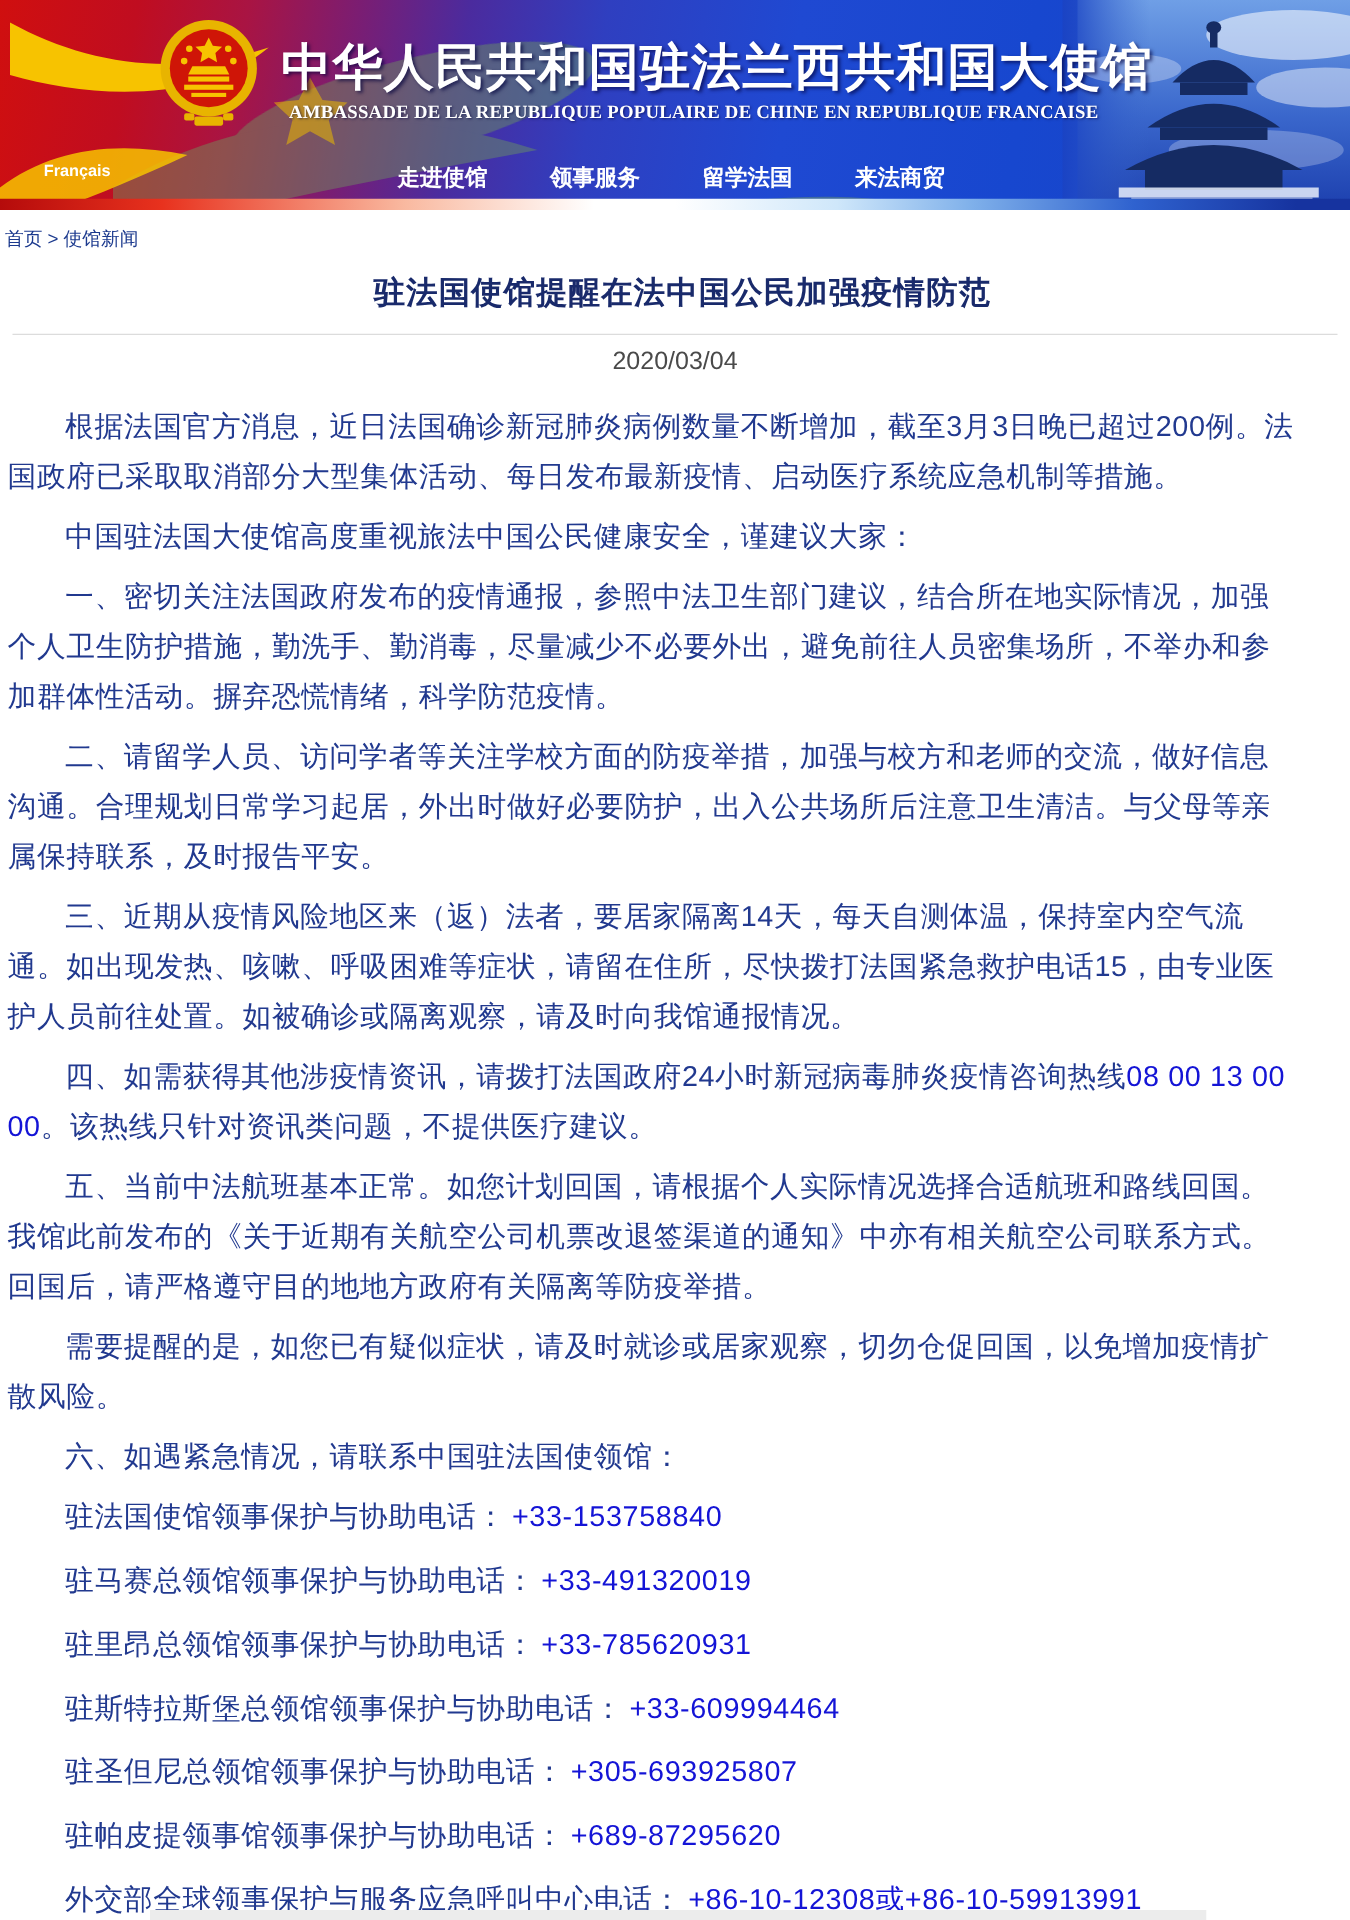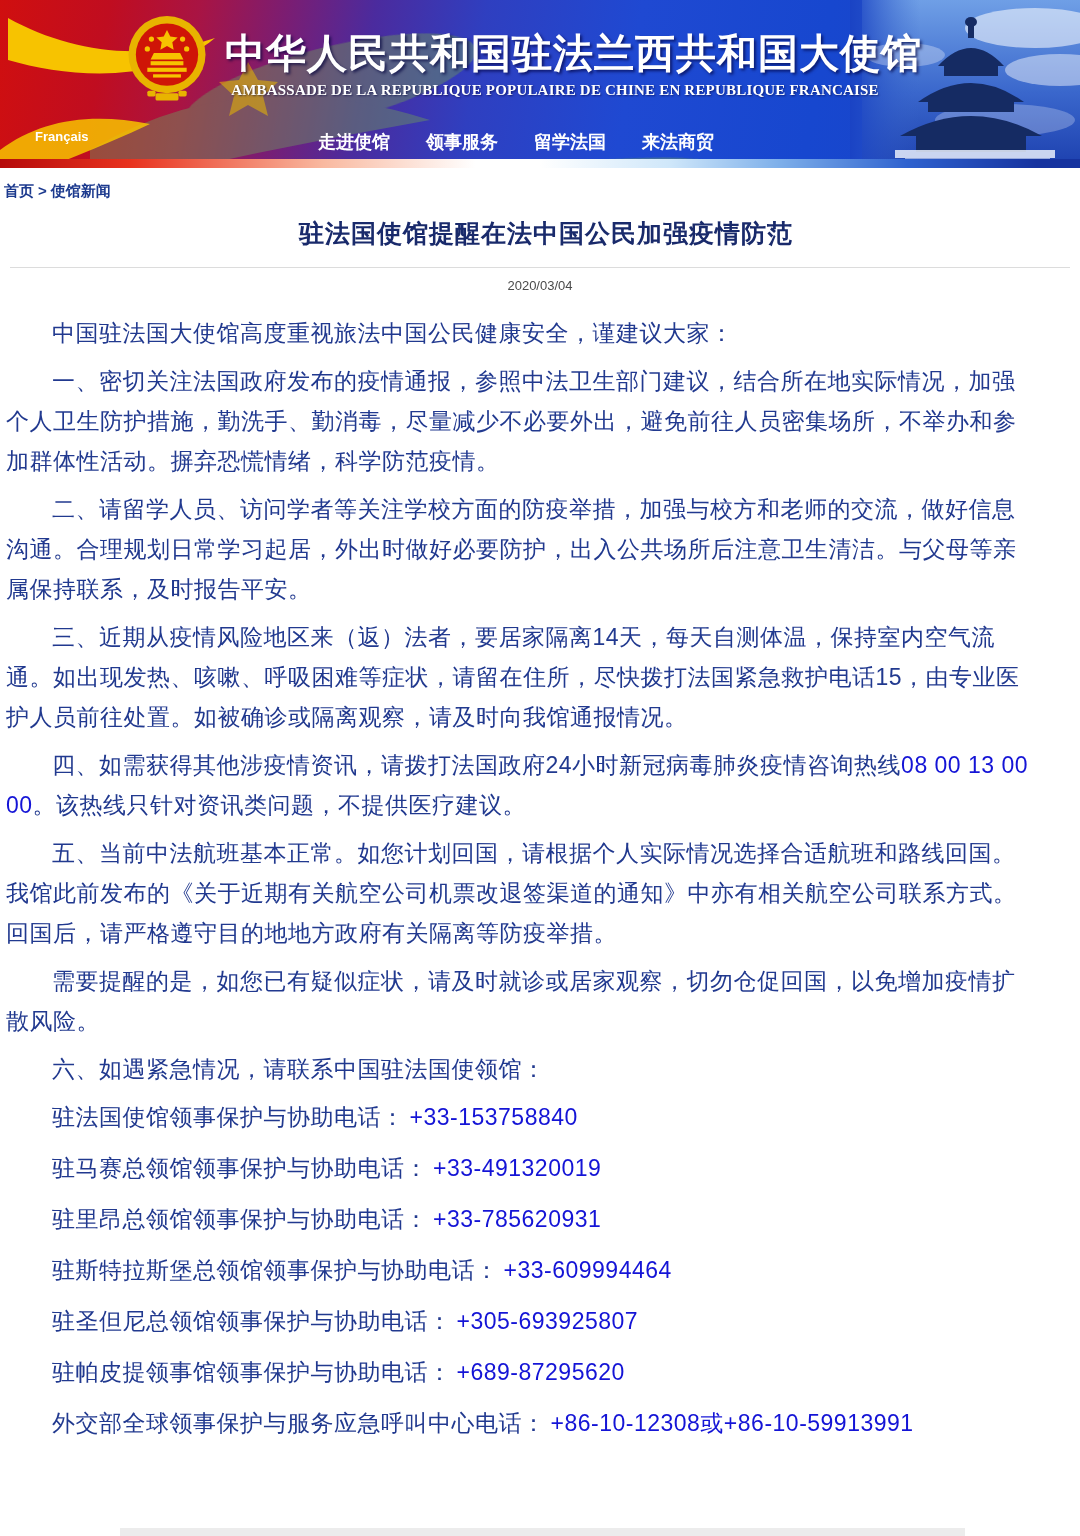--- a/index.html
+++ b/index.html
@@ -15,37 +15,37 @@
   .hdr-title{position:absolute;left:225px;top:26px;width:660px;text-align:center;
     color:#fff;font-weight:bold;font-size:40px;letter-spacing:1px;
     text-shadow:2px 2px 3px rgba(0,0,60,.65);white-space:nowrap;}
   .hdr-sub{position:absolute;left:225px;top:82px;width:660px;text-align:center;
     color:#fff;font-weight:bold;font-size:15px;letter-spacing:.2px;
     font-family:"Liberation Serif","DejaVu Serif",serif;white-space:nowrap;
     text-shadow:1px 1px 2px rgba(0,0,60,.6);}
   .hdr-nav{position:absolute;left:0;top:127px;width:1080px;height:30px;}
   .lang-link{position:absolute;left:35px;top:2px;color:#fff;font-weight:bold;
     font-size:13px;text-decoration:none;cursor:pointer;}
-  .nav-items{position:absolute;left:318px;top:3px;display:flex;gap:36px;}
+  .nav-items{position:absolute;left:318px;top:3px;display:flex;gap:50px;}
   .nav-item{color:#fff;font-weight:bold;font-size:18px;text-decoration:none;
     cursor:pointer;white-space:nowrap;}
   .hdr-stripe{position:absolute;left:0;bottom:0;width:1080px;height:9px;
     background:linear-gradient(to right,#b50b0b 0%,#e8321e 12%,#f9b9a0 30%,#ffffff 44%,
                #ffffff 50%,#cfe7fa 62%,#7fb0ea 72%,#2f62cf 84%,#16339f 96%);}
 
   
-  .breadcrumb{padding:14px 0 0 4px;font-size:15px;color:#1c3a8e;font-weight:bold;}
+  .breadcrumb{padding:14px 0 0 4px;font-size:15px;color:#1c3a8e;}
   .breadcrumb a{color:#1c3a8e;text-decoration:none;cursor:pointer;}
   .crumb-sep{margin:0 4px;color:#1c3a8e;}
 
   
   .article-title{margin-top:16px;text-align:center;font-size:25px;font-weight:bold;
     color:#192a6b;letter-spacing:1px;margin-left:12px;}
   .title-divider{margin-top:12px;border:0;border-top:1px solid #dcdcdc;width:1060px;}
-  .article-date{margin-top:10px;text-align:center;font-size:13px;color:#4a4a4a;}
+  .article-date{margin-top:10px;text-align:center;font-size:20px;color:#4a4a4a;}
   .content{padding:20px 44px 0 6px;color:#21398f;font-size:23px;line-height:40px;
     letter-spacing:.5px;}
   .content p{margin:0 0 8px 0;text-indent:2em;}
   .phone{color:#1414d6;text-decoration:none;cursor:pointer;}
   .contact-line{margin:0 0 11px 0;text-indent:2em;white-space:nowrap;}
   .contact-line .phone{margin-left:5px;}
 
   .footer-bar{position:absolute;left:120px;bottom:0;width:845px;height:8px;
     background:#ececec;}
 </style>
@@ -147,20 +147,21 @@
 
   <div class="breadcrumb">
     <a>首页</a><span class="crumb-sep">&gt;</span><a>使馆新闻</a>
   </div>
 
   <h1 class="article-title">驻法国使馆提醒在法中国公民加强疫情防范</h1>
   <hr class="title-divider">
   <div class="article-date">2020/03/04</div>
 
   <div class="content">
+    <p>根据法国官方消息，近日法国确诊新冠肺炎病例数量不断增加，截至3月3日晚已超过200例。法国政府已采取取消部分大型集体活动、每日发布最新疫情、启动医疗系统应急机制等措施。</p>
     <p>中国驻法国大使馆高度重视旅法中国公民健康安全，谨建议大家：</p>
     <p>一、密切关注法国政府发布的疫情通报，参照中法卫生部门建议，结合所在地实际情况，加强个人卫生防护措施，勤洗手、勤消毒，尽量减少不必要外出，避免前往人员密集场所，不举办和参加群体性活动。摒弃恐慌情绪，科学防范疫情。</p>
     <p>二、请留学人员、访问学者等关注学校方面的防疫举措，加强与校方和老师的交流，做好信息沟通。合理规划日常学习起居，外出时做好必要防护，出入公共场所后注意卫生清洁。与父母等亲属保持联系，及时报告平安。</p>
     <p>三、近期从疫情风险地区来（返）法者，要居家隔离14天，每天自测体温，保持室内空气流通。如出现发热、咳嗽、呼吸困难等症状，请留在住所，尽快拨打法国紧急救护电话15，由专业医护人员前往处置。如被确诊或隔离观察，请及时向我馆通报情况。</p>
 
     <p><span>四、如需获得其他涉疫情资讯，请拨打法国政府24小时新冠病毒肺炎疫情咨询热线</span><a class="phone">08 00 13 00 00</a><span>。该热线只针对资讯类问题，不提供医疗建议。</span></p>
 
     <p>五、当前中法航班基本正常。如您计划回国，请根据个人实际情况选择合适航班和路线回国。我馆此前发布的《关于近期有关航空公司机票改退签渠道的通知》中亦有相关航空公司联系方式。回国后，请严格遵守目的地地方政府有关隔离等防疫举措。</p>
     <p>需要提醒的是，如您已有疑似症状，请及时就诊或居家观察，切勿仓促回国，以免增加疫情扩散风险。</p>
     <p>六、如遇紧急情况，请联系中国驻法国使领馆：</p>

